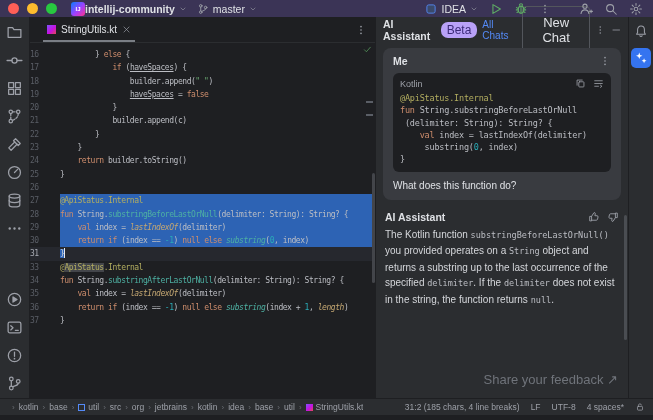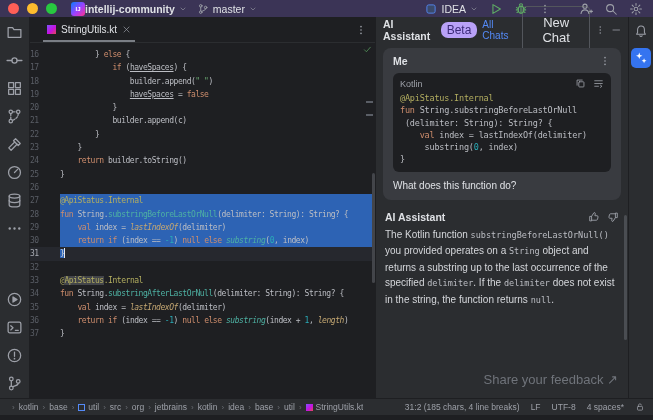--- a/index.html
+++ b/index.html
@@ -366,24 +366,20 @@
         </div>
         <div class="cl sel">
           <span class="ln">30</span>
           <span class="lc"><span class="tk-d">    </span><span class="tk-k">return</span><span class="tk-d"> </span><span class="tk-k">if</span><span class="tk-d"> (index == </span><span class="tk-n">-1</span><span class="tk-d">) </span><span class="tk-k">null</span><span class="tk-d"> </span><span class="tk-k">else</span><span class="tk-d"> </span><span class="tk-e">substring</span><span class="tk-d">(</span><span class="tk-n">0</span><span class="tk-d">, index)</span></span>
         </div>
         <div class="cl cur">
           <span class="ln">31</span>
           <span class="lc"><span class="tk-x">}</span><span class="caret"></span></span>
         </div>
         <div class="cl">
-          <span class="ln">32</span>
-          <span class="lc"></span>
-        </div>
-        <div class="cl">
           <span class="ln">33</span>
           <span class="lc"><span class="tk-a">@</span><span class="tk-h">ApiStatus</span><span class="tk-a">.Internal</span></span>
         </div>
         <div class="cl">
           <span class="ln">34</span>
           <span class="lc"><span class="tk-k">fun</span><span class="tk-d"> String.</span><span class="tk-f">substringAfterLastOrNull</span><span class="tk-d">(delimiter: String): String? {</span></span>
         </div>
         <div class="cl">
           <span class="ln">35</span>
           <span class="lc"><span class="tk-d">    </span><span class="tk-k">val</span><span class="tk-d"> index = </span><span class="tk-c">lastIndexOf</span><span class="tk-d">(delimiter)</span></span>

